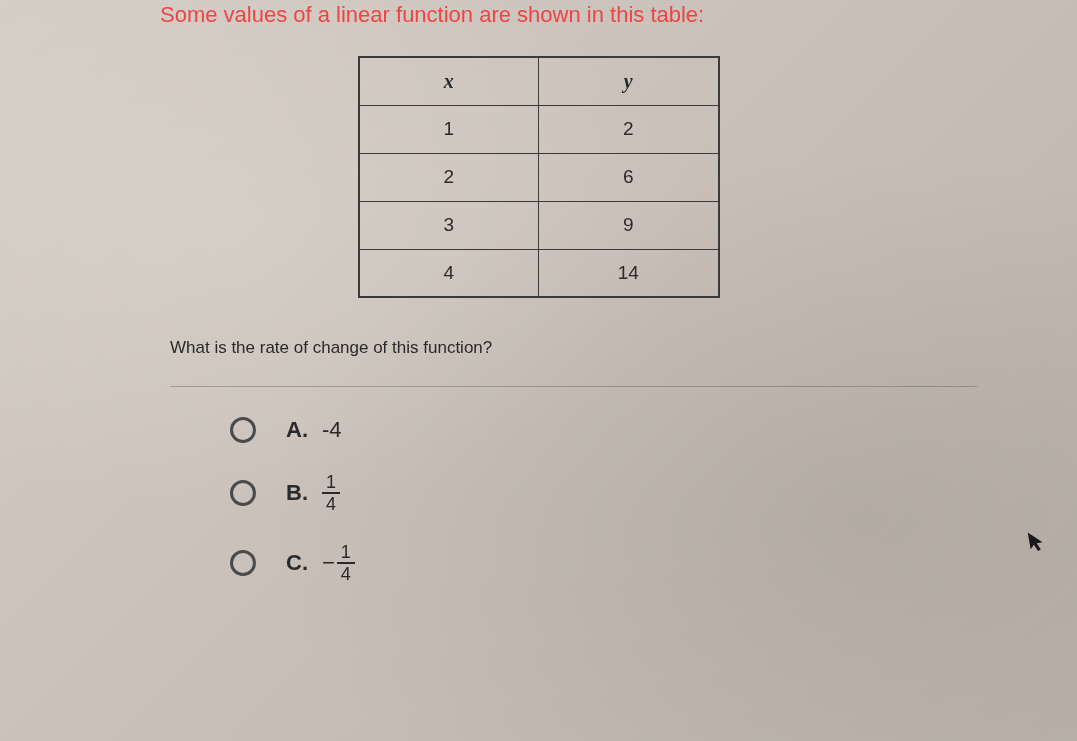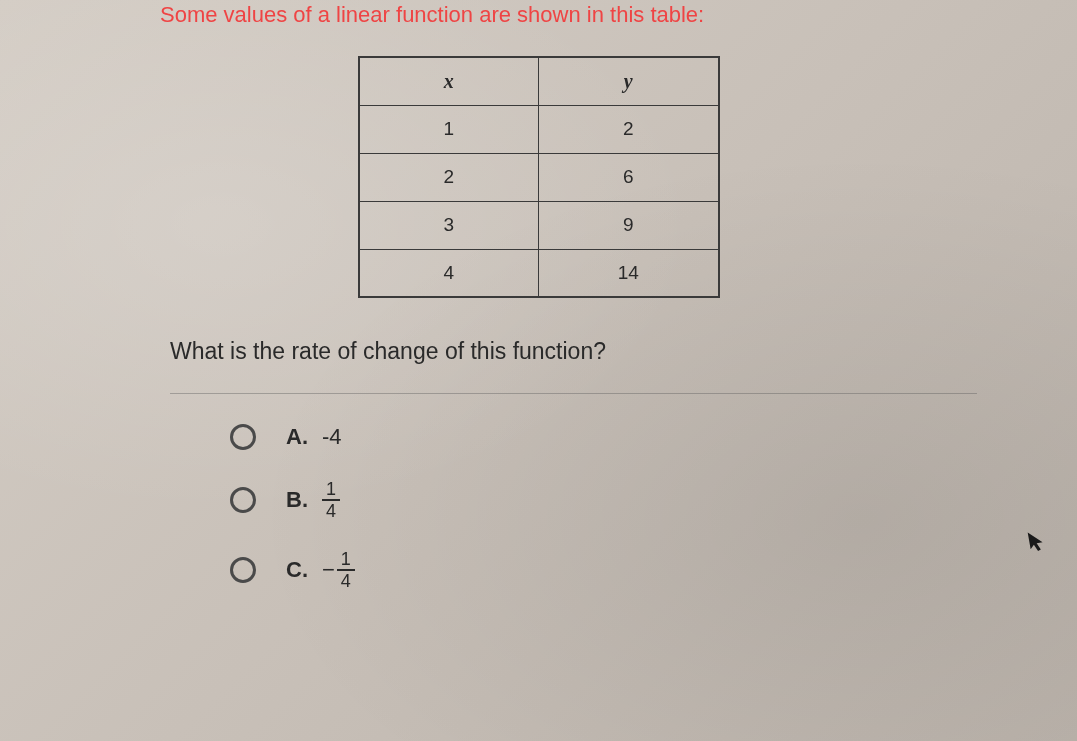--- a/index.html
+++ b/index.html
@@ -53,21 +53,21 @@
       color: #2a2a2a;
       font-weight: 400;
     }
     th {
       font-weight: bold;
       font-style: italic;
       font-family: 'Times New Roman', serif;
       font-size: 20px;
     }
     .question-text {
-      font-size: 23px;
+      font-size: 17px;
       color: #2a2a2a;
       margin-left: 130px;
       margin-top: 20px;
       font-weight: 400;
     }
     .divider {
       border: none;
       border-top: 1px solid rgba(90,90,90,0.4);
       margin: 28px 60px 30px 130px;
     }

